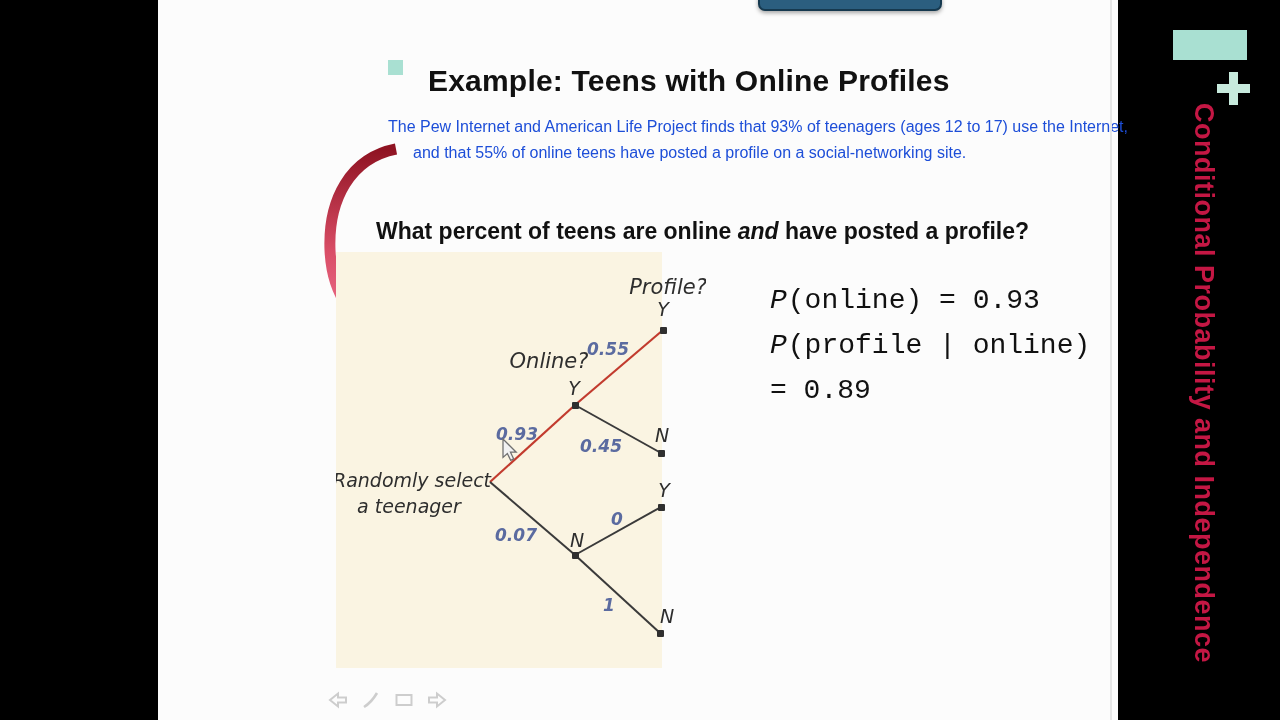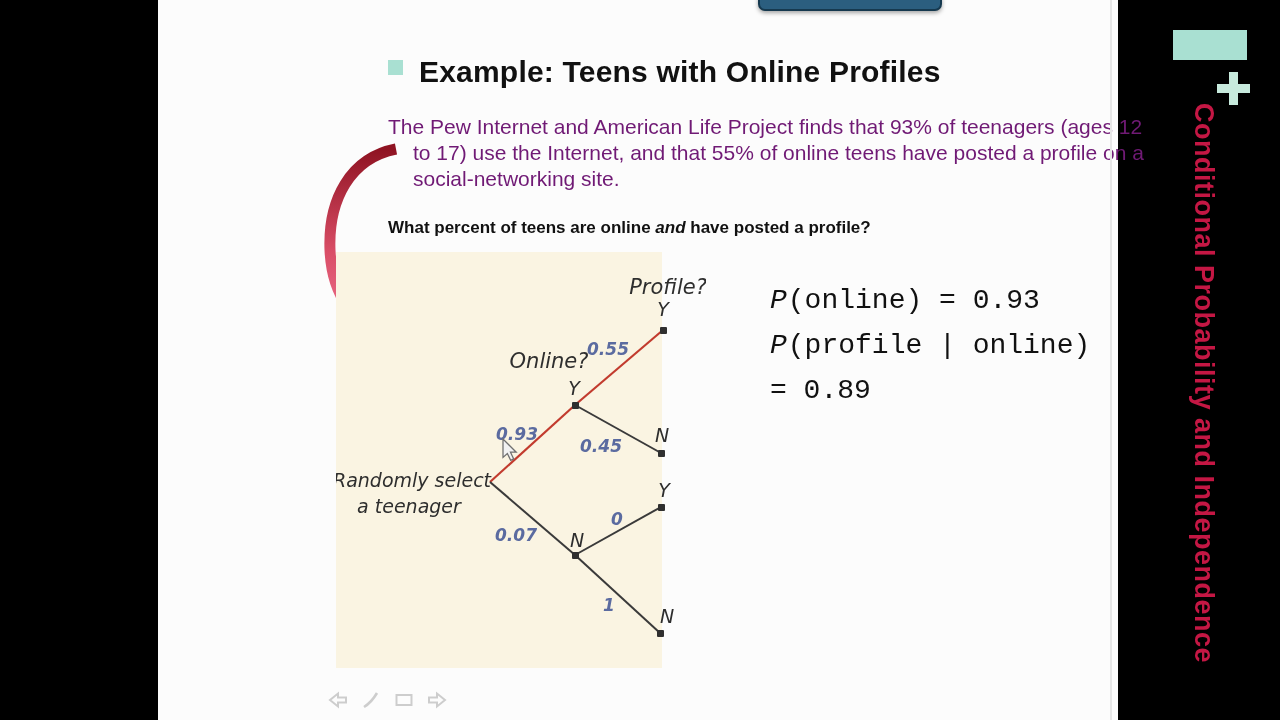--- a/index.html
+++ b/index.html
@@ -10,23 +10,23 @@
 
   
   .top-tab{position:absolute;left:600px;top:-4px;width:184px;height:15px;background:#2b5e7f;
            border:2px solid #16394f;border-radius:0 0 7px 7px;box-shadow:0 2px 4px rgba(0,0,0,0.35);}
 
   
   .bullet{position:absolute;left:230px;top:60px;width:15px;height:15px;background:#a9e0d2;}
   .title{position:absolute;left:255px;top:49px;font-size:30px;font-weight:bold;color:#111;letter-spacing:0.2px;}
 
   
-  .intro{position:absolute;left:230px;top:114px;width:762px;font-size:21px;line-height:26px;color:#701a75;
+  .intro{position:absolute;left:230px;top:114px;width:762px;font-size:16px;line-height:26px;color:#1d4ed8;
          padding-left:25px;text-indent:-25px;}
-  .question{position:absolute;left:230px;top:218px;font-size:17px;font-weight:bold;color:#111;}
+  .question{position:absolute;left:218px;top:218px;font-size:23px;font-weight:bold;color:#111;}
   .question .em{font-style:italic;}
 
   
   .curve-arrow{position:absolute;left:162px;top:140px;}
 
   
   .diagram{position:absolute;left:178px;top:252px;width:326px;height:416px;background:#faf4e2;}
   .hand{font-family:"DejaVu Sans",sans-serif;font-style:italic;fill:#2e2e2e;}
   .prob{font-family:"DejaVu Sans",sans-serif;font-style:italic;fill:#5b6ba0;font-weight:bold;}
   .branch{stroke:#3a3a3a;stroke-width:2;}
@@ -52,21 +52,21 @@
 </style>
 </head>
 <body>
 
 <div class="stage">
   <div class="slide">
 
     <div class="top-tab"></div>
 
     <div class="bullet"></div>
-    <h1 class="title" style="margin:6px">Example: Teens with Online Profiles</h1>
+    <h1 class="title" style="margin:15px">Example: Teens with Online Profiles</h1>
 
     <p class="intro" style="margin:0">The Pew Internet and American Life Project finds that 93% of teenagers (ages 12 to 17) use the Internet, and that 55% of online teens have posted a profile on a social-networking site.</p>
 
     <div class="question"><span>What percent of teens are online </span><span class="em">and</span><span> have posted a profile?</span></div>
 
     <svg class="curve-arrow" width="95" height="215" viewBox="0 0 95 215">
       <defs>
         <linearGradient id="agrad" x1="0" y1="0" x2="0" y2="1">
           <stop offset="0" stop-color="#8f1322"></stop>
           <stop offset="0.55" stop-color="#d94d66"></stop>

